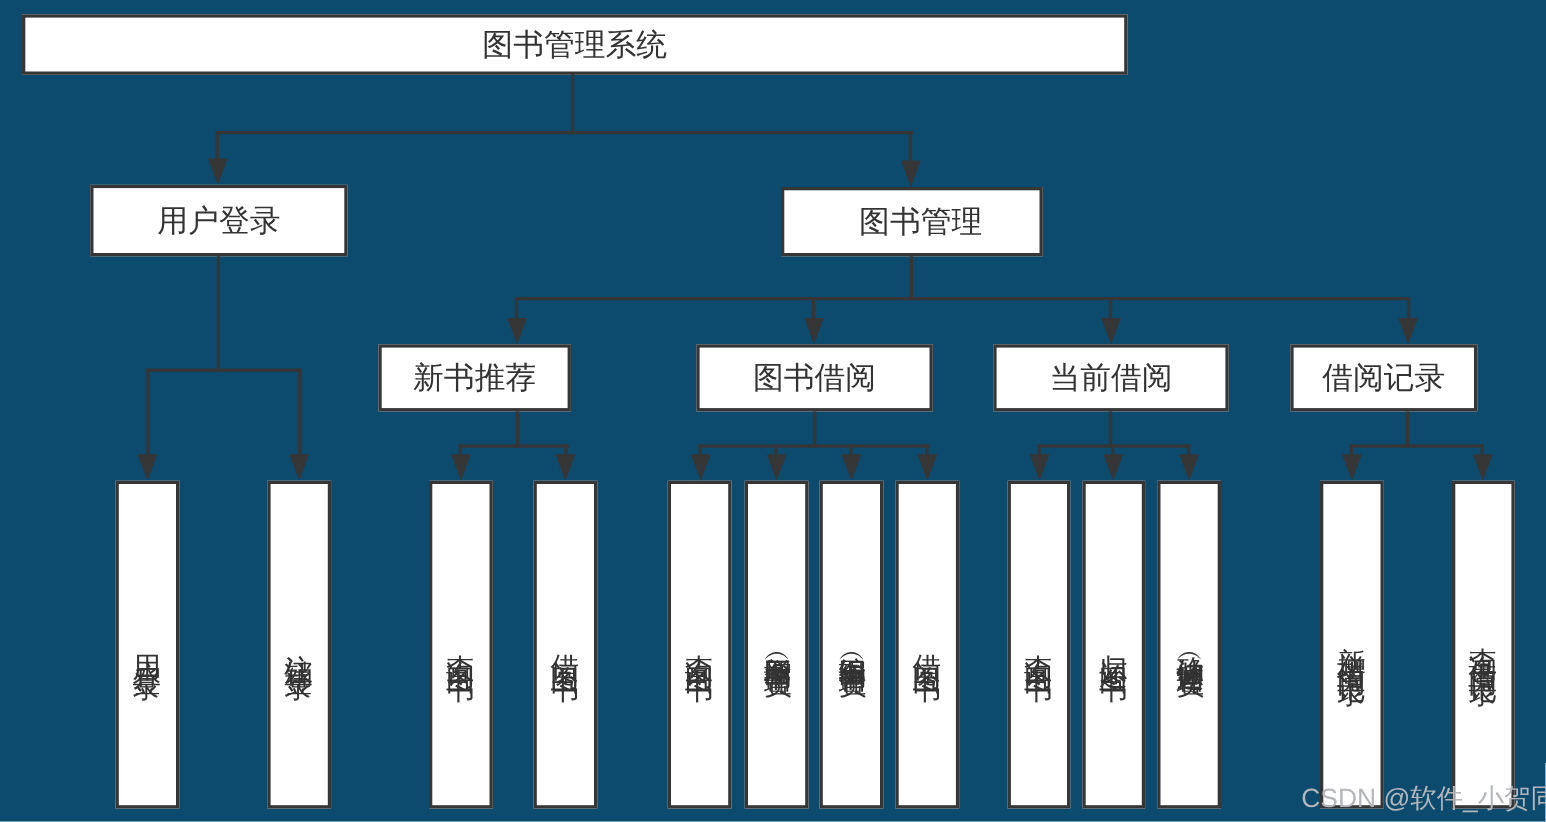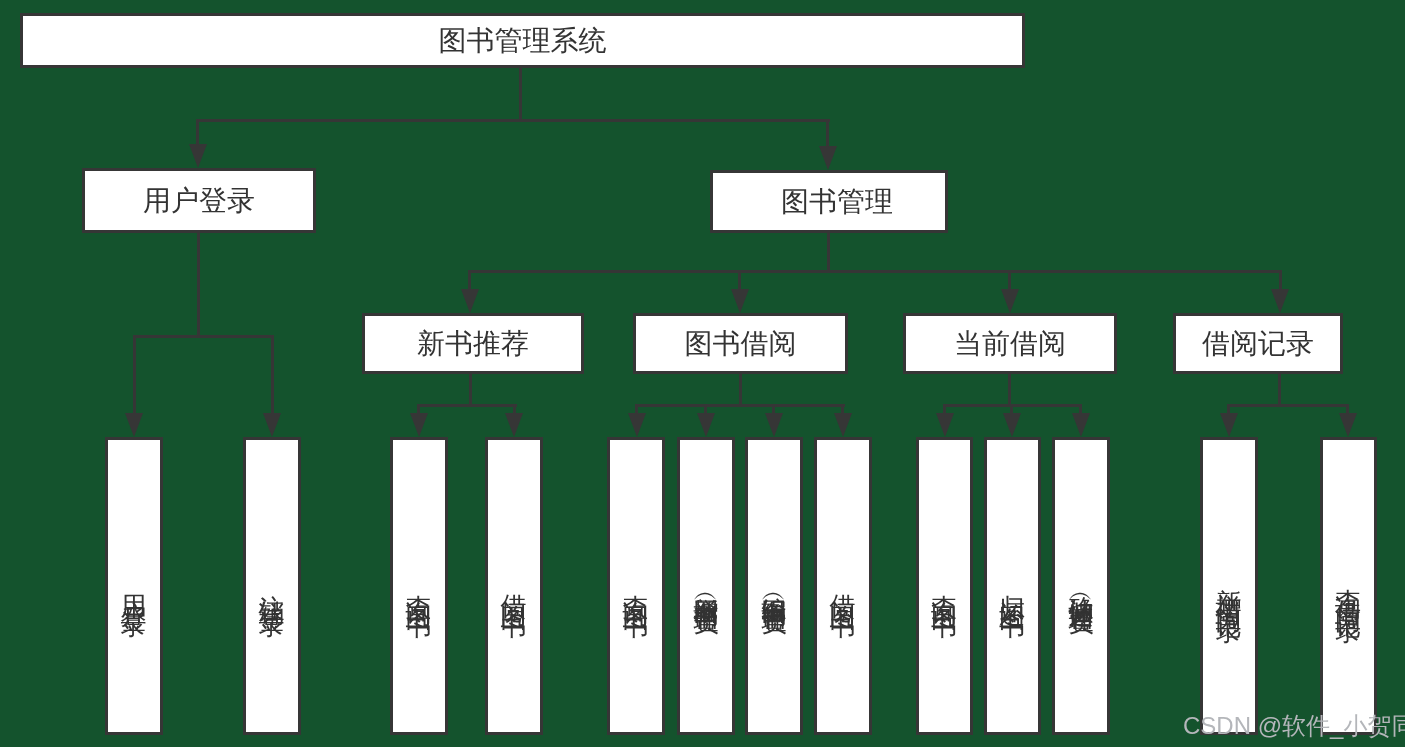--- a/index.html
+++ b/index.html
@@ -1,17 +1,17 @@
 <!DOCTYPE html>
 <html><head>
 <meta charset="utf-8">
 <style>
   html, body { margin:0; padding:0; background:#ffffff; }
   #stage {
-    position:relative; width:1405px; height:747px; background:#14532d;
+    position:relative; width:1405px; height:747px; background:#0c4a6e;
     font-family:"Liberation Sans", sans-serif; color:#333333; overflow:hidden;
   }
   .box {
     position:absolute; box-sizing:border-box; border:3px solid #363636;
     background:#ffffff; display:flex; align-items:center; justify-content:center;
     font-size:28px; color:#333333; white-space:nowrap;
   }
   .vbox {
     writing-mode:vertical-rl; text-orientation:mixed;
     font-size:26px; letter-spacing:6px; line-height:1;
@@ -21,21 +21,21 @@
   .ln { position:absolute; background:#363636; }
   .ar {
     position:absolute; width:0; height:0;
     border-left:9px solid transparent; border-right:9px solid transparent;
     border-top:24px solid #363636;
   }
   
   #root-box         { left:20px;   top:13px;  width:1005px; height:55px; }
   #n-user-login     { left:82px;   top:168px; width:234px;  height:65px; }
   #n-book-mgmt      { left:710px;  top:170px; width:238px;  height:63px;padding-left:16px; }
-  #n-new-book       { left:362px;  top:313px; width:222px;  height:61px; }
+  #n-new-book       { left:344px;  top:313px; width:175px;  height:61px; }
   #n-book-borrow    { left:633px;  top:313px; width:215px;  height:61px; }
   #n-current-borrow { left:903px;  top:313px; width:214px;  height:61px; }
   #n-borrow-record  { left:1173px; top:313px; width:170px;  height:61px; }
   
   #l-user-login { left:105px; }
   #l-logout     { left:243px; }
   #l-nb-query   { left:390px; }
   #l-nb-borrow  { left:485px; }
   #l-bb-query   { left:607px; }
   #l-bb-add     { left:677px; }

